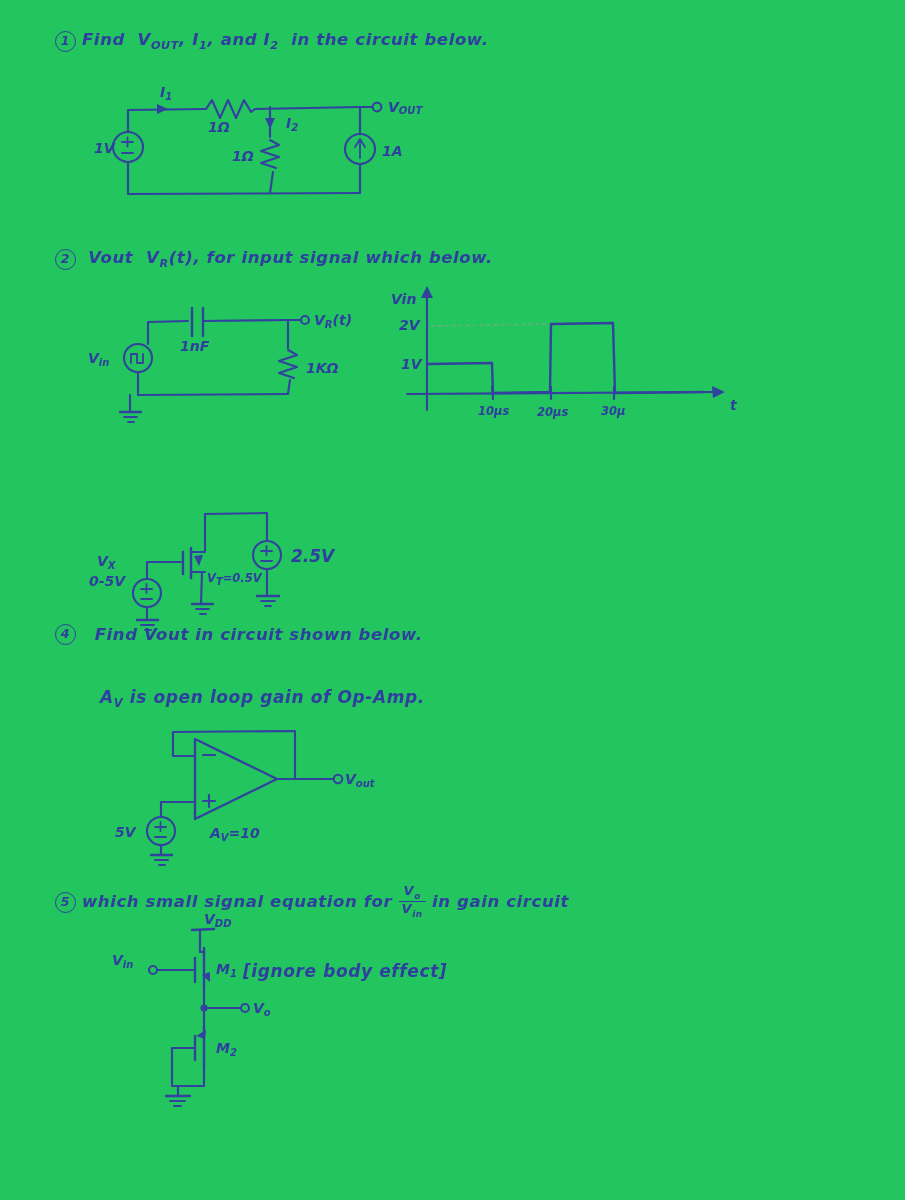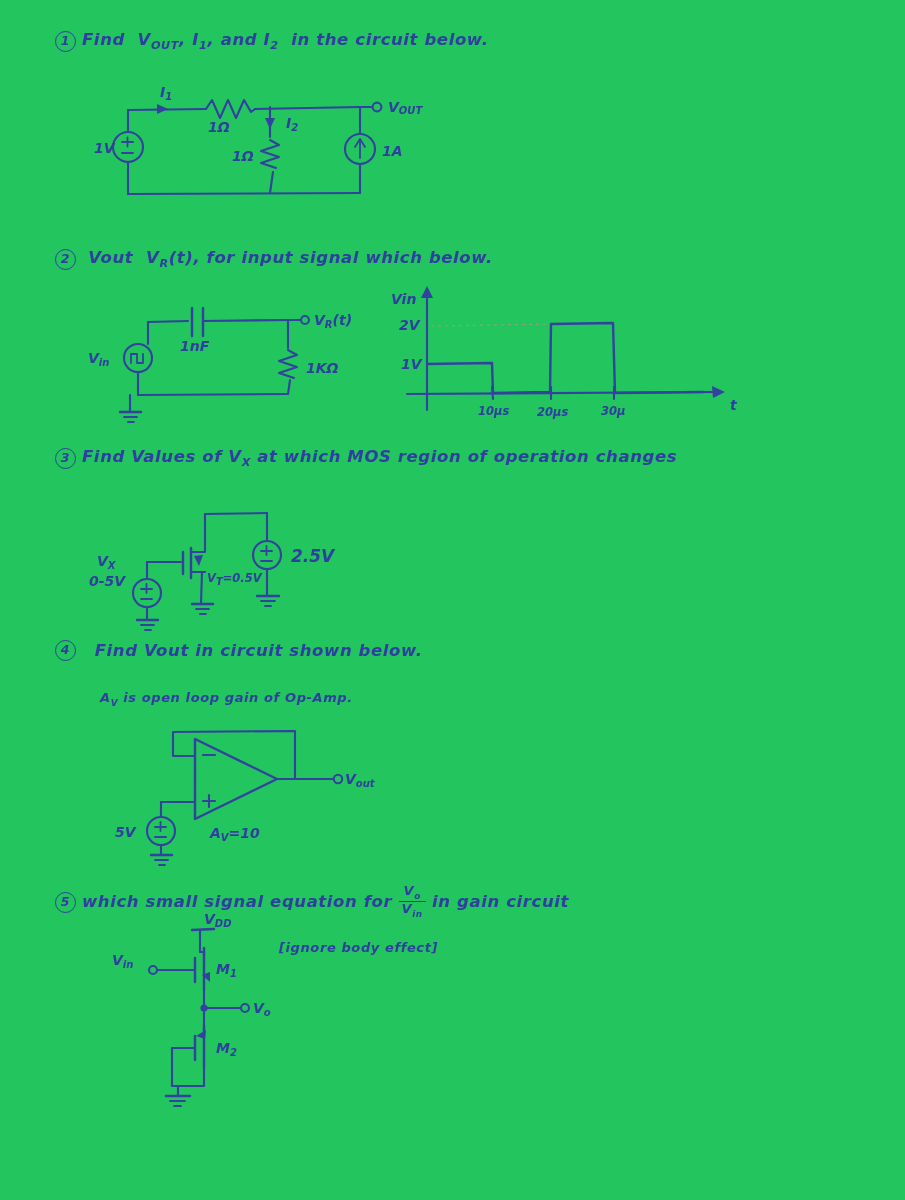--- a/index.html
+++ b/index.html
@@ -23,21 +23,21 @@
   .qnum{
     display:inline-block;
     width:19px;height:19px;line-height:18px;
     border:1.7px solid #2f3fa0;border-radius:50%;
     text-align:center;font-size:12.5px;font-style:italic;
     font-weight:600;color:#2f3fa0;
     vertical-align:middle;
     margin-right:6px;
   }
   .qtxt{font-size:16.5px;vertical-align:middle;}
-  .qtxt2{font-size:13px;}
+  .qtxt2{font-size:17px;}
   sub{font-size:.68em;}
   .frac{display:inline-block;text-align:center;vertical-align:middle;
         font-size:13px;line-height:1.02;position:relative;top:-1px;}
   .frac .num{display:block;border-bottom:1.4px solid #2f3fa0;padding:0 3px;}
   .frac .den{display:block;padding:0 3px;}
   svg{position:absolute;overflow:visible;}
   .w{fill:none;stroke:#33429f;stroke-width:2.1;stroke-linecap:round;stroke-linejoin:round;}
   .w2{fill:none;stroke:#33429f;stroke-width:2.4;stroke-linecap:round;stroke-linejoin:round;}
   .wt{fill:none;stroke:#33429f;stroke-width:1.8;stroke-linecap:round;stroke-linejoin:round;}
   .fillb{fill:#33429f;}
@@ -149,23 +149,20 @@
 
     <text class="lbl" x="6" y="22"><tspan>Vin</tspan></text>
     <text class="lbl" x="14" y="48">2V</text>
     <text class="lbl" x="16" y="87">1V</text>
     <text class="lbls" x="93" y="133">10μs</text>
     <text class="lbls" x="152" y="134">20μs</text>
     <text class="lbls" x="216" y="133">30μ</text>
     <text class="lbl" x="345" y="128">t</text>
   </svg>
 
-  <div class="qline hw" style="left:55px;top:447px;">
-    <span class="qnum">3</span><span class="qtxt"><span>Find Values of</span>&nbsp;<span>V</span><sub>X</sub>&nbsp;<span>at which MOS region of operation changes</span></span>
-  </div>
 
   <svg style="left:95px;top:500px;" width="300" height="135" viewBox="0 0 300 135">
 
     <path class="w" d="M52,62 L52,78"></path>
     <circle class="nofill w" cx="52" cy="93" r="14"></circle>
     <path class="wt" d="M46,89 l11,0 M51.5,84 l0,9"></path>
     <path class="wt" d="M46,99 l11,0"></path>
     <path class="w" d="M52,107 L52,120"></path>
     <path class="w2" d="M42,120 L63,120"></path>
     <path class="wt" d="M46,125 L59,125 M50,130 L56,130"></path>
@@ -190,21 +187,21 @@
     <path class="w" d="M172,69 L172,96"></path>
     <path class="w2" d="M162,96 L184,96"></path>
     <path class="wt" d="M166,101 L180,101 M170,106 L176,106"></path>
 
     <text class="lbl" x="2" y="66"><tspan>V</tspan><tspan class="lblxs" dy="3">X</tspan></text>
     <text class="lbl" x="-6" y="86">0-5V</text>
     <text class="lbls" x="112" y="82"><tspan>V</tspan><tspan class="lblxs" dy="3">T</tspan><tspan dy="-3">=0.5V</tspan></text>
     <text class="lbl" x="196" y="62" style="font-size:17px">2.5V</text>
   </svg>
 
-  <div class="qline hw" style="left:55px;top:640px;">
+  <div class="qline hw" style="left:55px;top:624px;">
     <span class="qnum">4</span><span class="qtxt">&nbsp;&nbsp;<span>Find Vout in  circuit  shown below.</span></span>
   </div>
   <div class="qline hw" style="left:100px;top:687px;">
     <span class="qtxt2"><span>A</span><sub>V</sub>&nbsp;<span>is open loop gain of Op-Amp.</span></span>
   </div>
 
   <svg style="left:125px;top:715px;" width="260" height="150" viewBox="0 0 260 150">
 
     <path class="w2" d="M70,24 L70,104 L152,64 Z"></path>
 
@@ -227,21 +224,21 @@
     <path class="wt" d="M30,145 L43,145 M34,150 L40,150"></path>
 
     <text class="lbl" x="-10" y="122">5V</text>
     <text class="lbl" x="85" y="123"><tspan>A</tspan><tspan class="lblxs" dy="3">V</tspan><tspan dy="-3">=10</tspan></text>
     <text class="lbl" x="220" y="69"><tspan>V</tspan><tspan class="lblxs" dy="3">out</tspan></text>
   </svg>
 
   <div class="qline hw" style="left:55px;top:885px;">
     <span class="qnum">5</span><span class="qtxt"><span>which  small  signal  equation  for</span>&nbsp;<span class="frac"><span class="num"><span>V</span><sub>o</sub></span><span class="den"><span>V</span><sub>in</sub></span></span>&nbsp;<span>in  gain  circuit</span></span>
   </div>
-  <div class="qline hw" style="left:243px;top:937px;margin-left:36px;">
+  <div class="qline hw" style="left:243px;top:961px;">
     <span class="qtxt2">[ignore  body  effect]</span>
   </div>
 
   <svg style="left:100px;top:910px;" width="230" height="200" viewBox="0 0 230 200">
 
     <path class="w" d="M100,20 L100,42"></path>
     <path class="w2" d="M92,20 L114,19"></path>
 
     <path class="w" d="M100,42 L104,42"></path>
     <path class="w2" d="M104,38 L104,80"></path>

